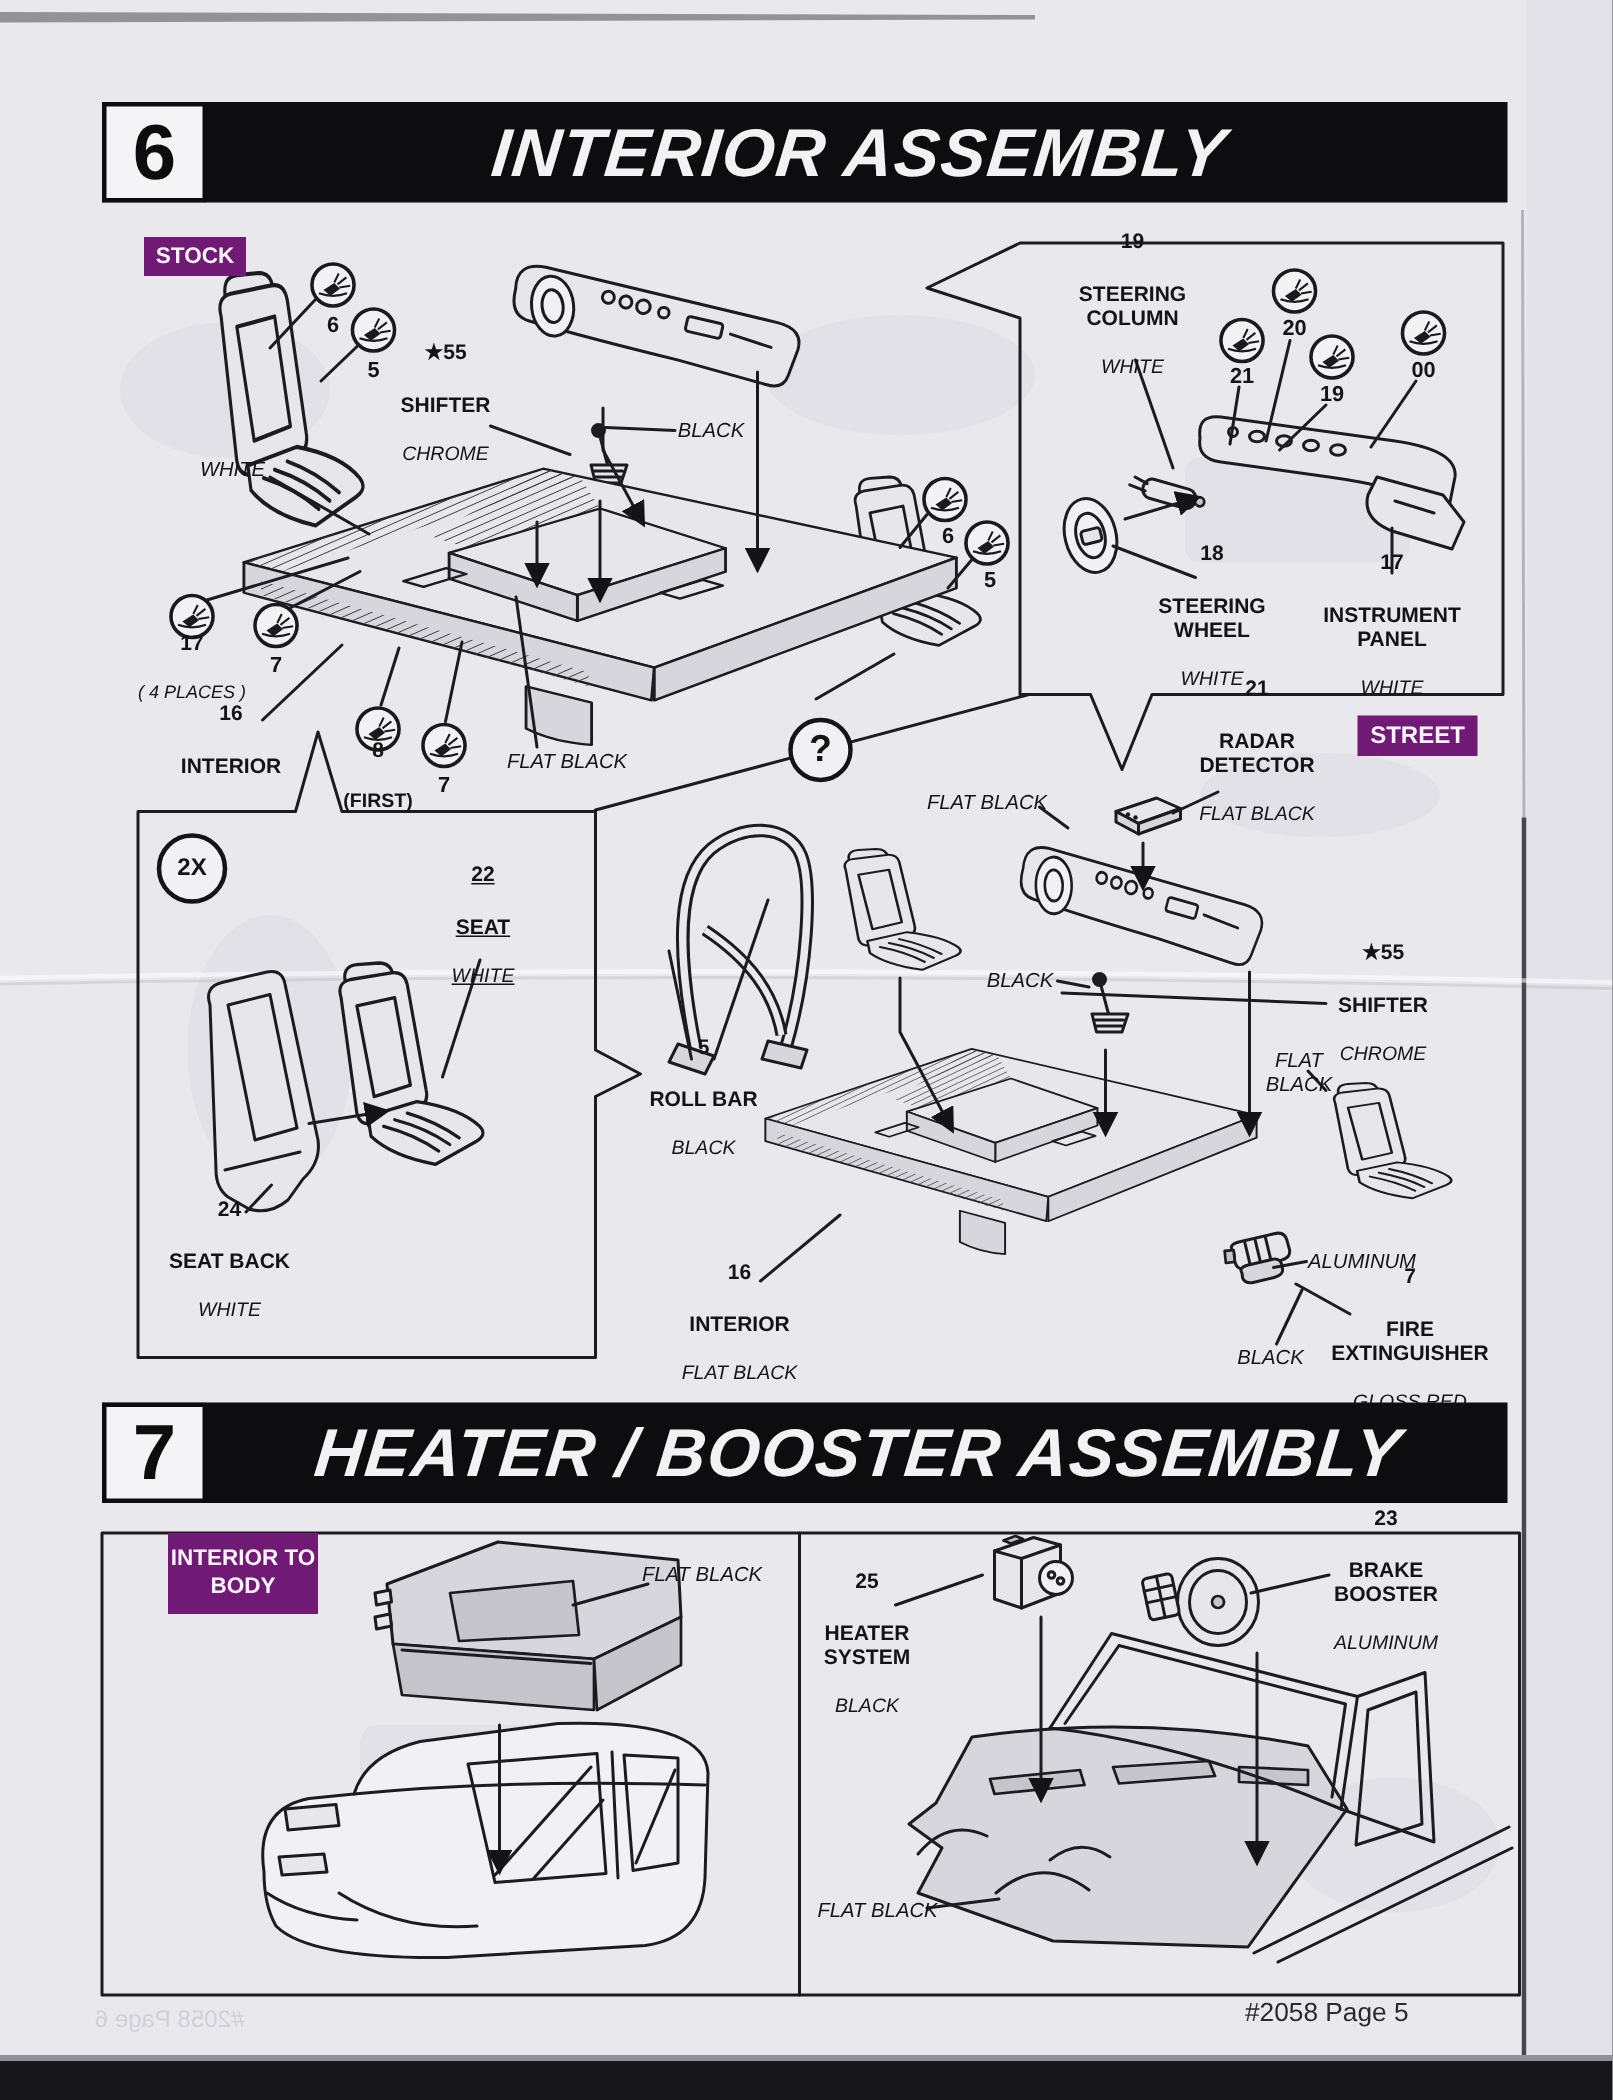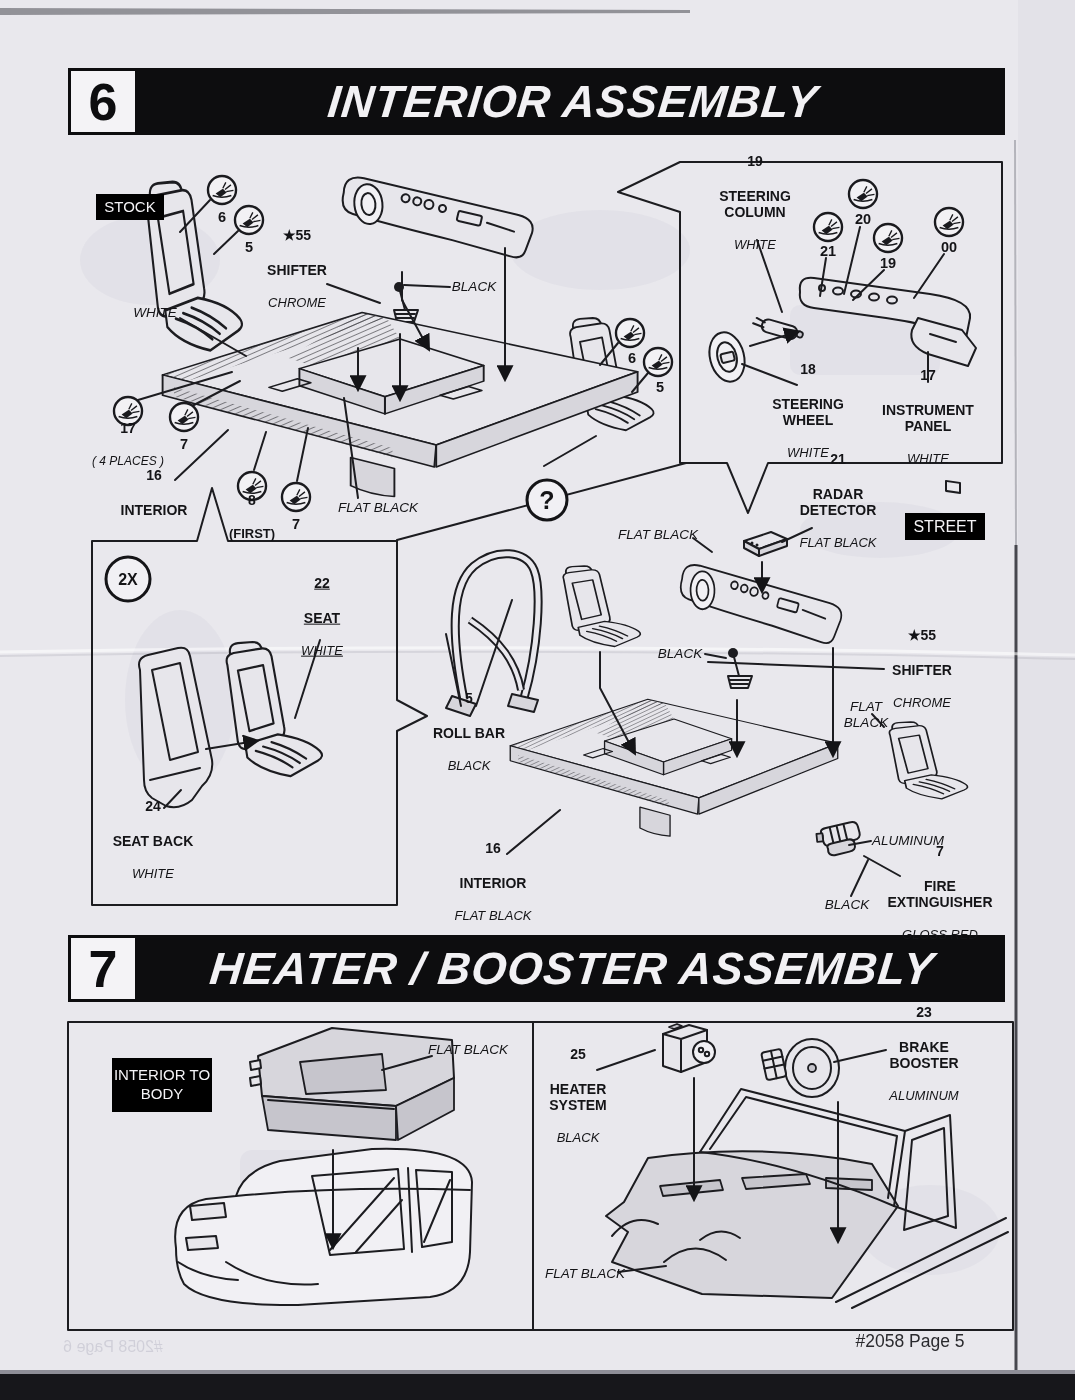--- a/index.html
+++ b/index.html
@@ -12,34 +12,34 @@
   #art .fd{fill:#c6c5cc;stroke:#1c1c20;stroke-width:1.8;stroke-linejoin:round;}
   #art .fw{fill:#f1f0f4;stroke:#1c1c20;stroke-width:2;stroke-linejoin:round;}
   #art .ghost{fill:#8d8da6;opacity:.07;stroke:none;}
   .bar{position:absolute;left:68px;width:937px;height:67px;background:#0d0d0f;
        display:flex;align-items:center;justify-content:center;padding-left:72px;box-sizing:border-box;}
   .stepnum{position:absolute;left:68px;width:70px;height:67px;background:#f4f3f6;border:3px solid #0d0d0f;
        box-sizing:border-box;display:flex;align-items:center;justify-content:center;
        font-weight:bold;font-size:52px;color:#0d0d0f;z-index:3;}
   .bartitle{color:#f2f1f4;font-style:italic;font-weight:bold;font-size:45px;letter-spacing:1px;
        transform:skewX(-6deg);white-space:nowrap;}
-  .tag{position:absolute;background:#000000;color:#f4f3f6;font-weight:normal;
+  .tag{position:absolute;background:#701a75;color:#f4f3f6;font-weight:bold;
        display:flex;align-items:center;justify-content:center;text-align:center;
-       white-space:pre-line;line-height:1.25;z-index:3;margin-top:36px;}
+       white-space:pre-line;line-height:1.25;z-index:3;}
   .lbl{position:absolute;transform:translate(-50%,-50%);text-align:center;white-space:pre-line;
        line-height:1.15;z-index:2;}
   .c-num,.c-name{display:block;font-weight:bold;font-size:14px;}
   .c-color{display:block;font-style:italic;font-size:13px;font-weight:normal;}
   .c-note{display:block;font-style:italic;font-size:12px;font-weight:normal;}
   .c-note2{display:block;font-weight:bold;font-size:13px;}
   .pnum{position:absolute;transform:translate(-50%,-50%);font-weight:bold;font-size:14.5px;z-index:2;}
   .color-lbl{font-style:italic;font-size:13.5px;font-weight:normal;}
   .badge{position:absolute;transform:translate(-50%,-50%);border:3px solid #141417;border-radius:50%;
        background:#f1f0f4;display:flex;align-items:center;justify-content:center;font-weight:bold;z-index:2;}
-  .footer{position:absolute;left:830px;top:1331px;width:160px;text-align:center;
+  .footer{position:absolute;left:830px;top:1331px;width:160px;text-align:left;
        font-size:17.5px;color:#2a2a2e;z-index:2;}
   .ghosttext{position:absolute;left:48px;top:1338px;width:130px;text-align:center;
        transform:scaleX(-1);opacity:.15;font-size:16px;color:#4a4a6a;z-index:1;}
 </style>
 </head>
 <body>
 
 <div id="page">
 
 <svg id="art" viewBox="0 0 1075 1400">

